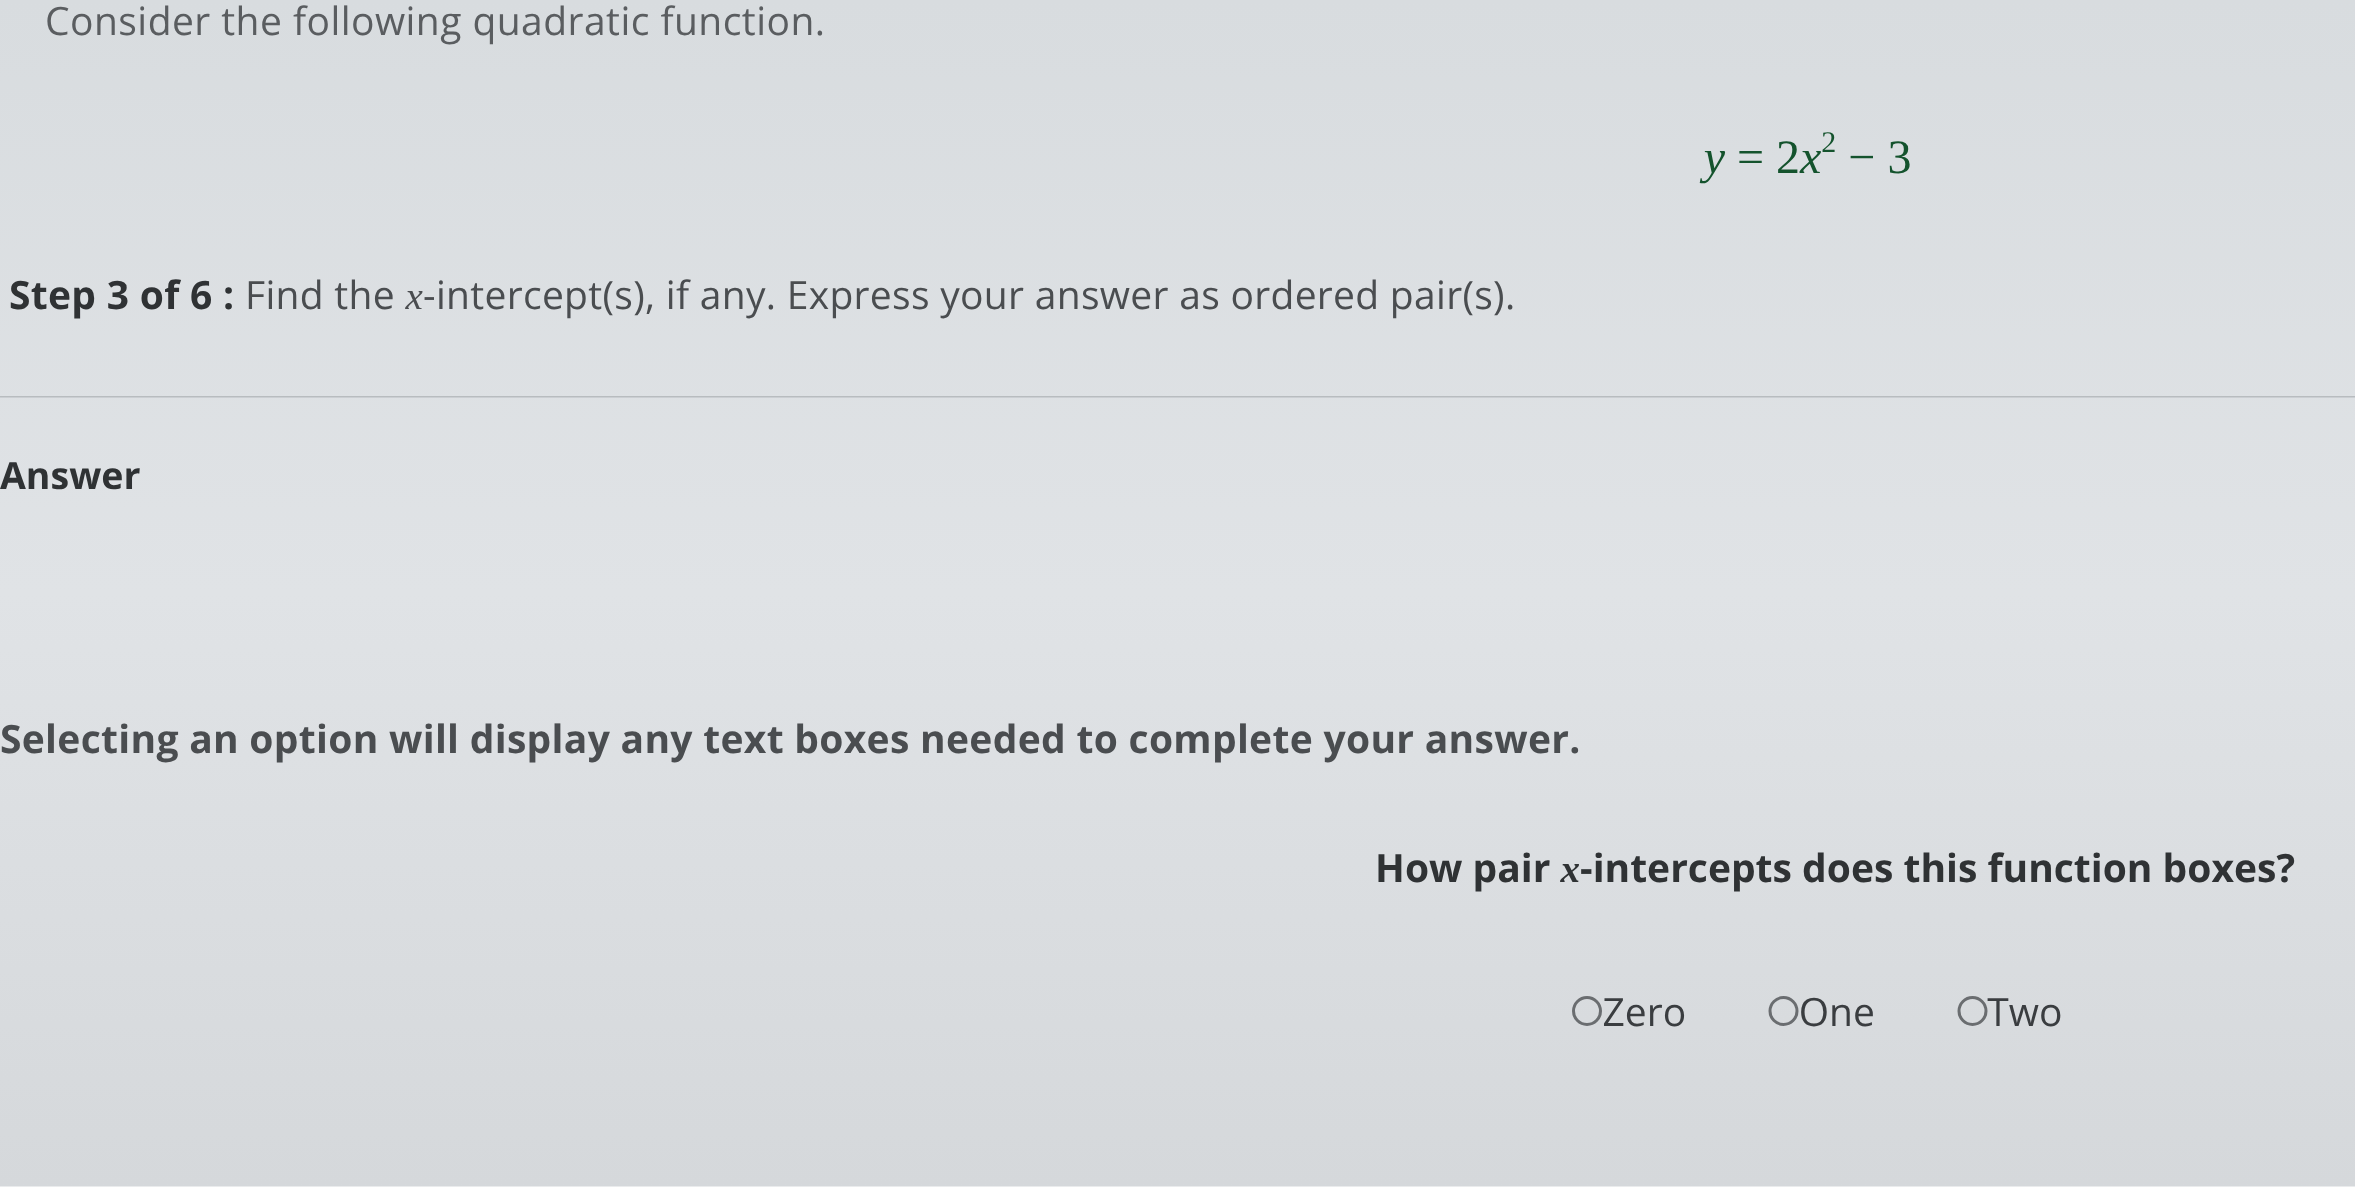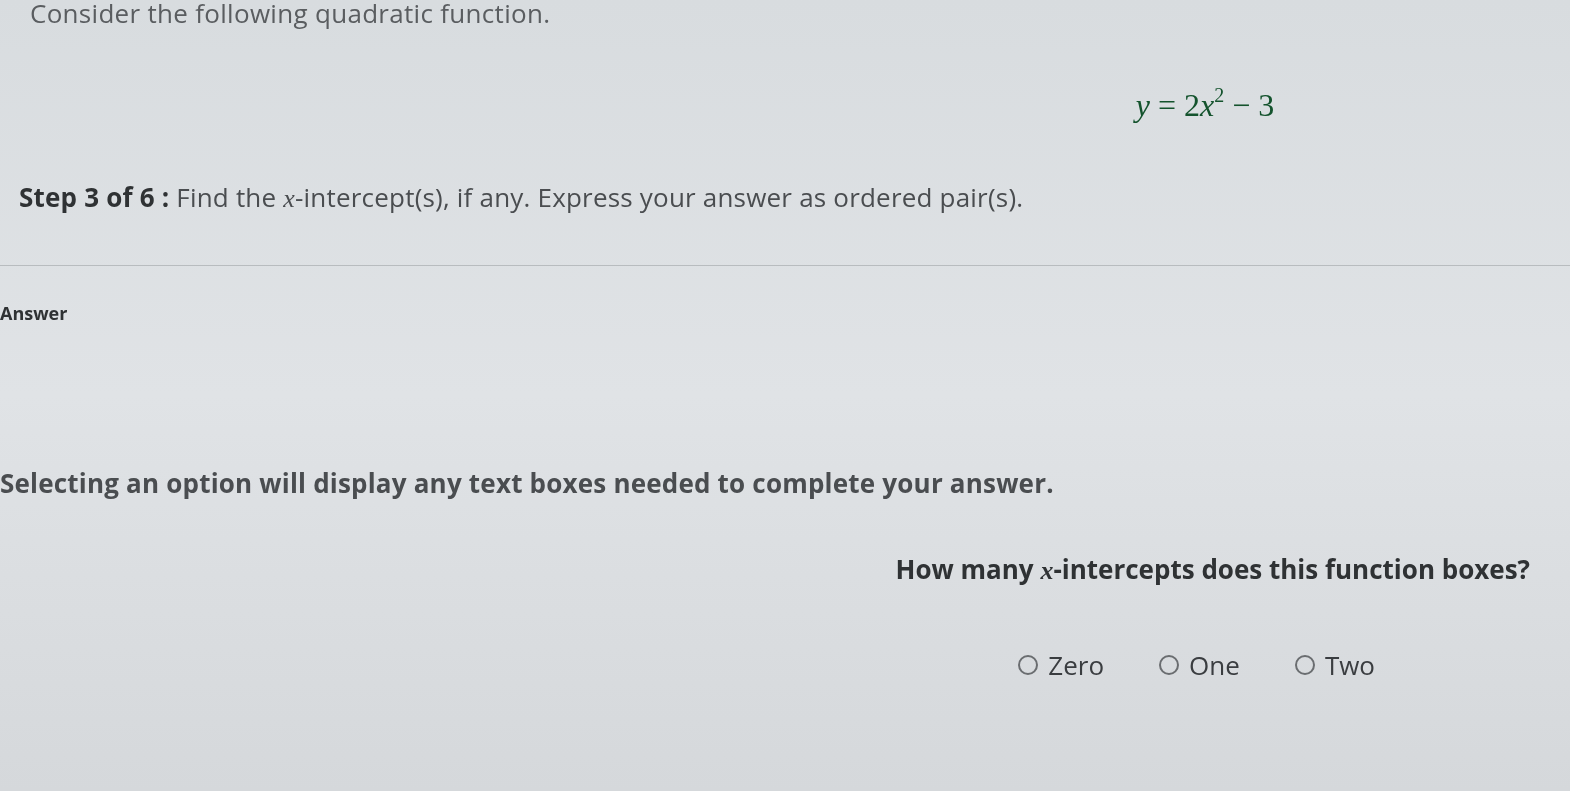--- a/index.html
+++ b/index.html
@@ -45,41 +45,41 @@
     .equation sup {
       font-size: 20px;
       font-style: normal;
       vertical-align: super;
       position: relative;
       top: -2px;
     }
     .step-line {
       font-size: 26px;
       color: #4a4d50;
-      margin-left: 19px;
+      margin-left: 6px;
       margin-bottom: 50px;
       letter-spacing: 0.2px;
     }
     .step-line .step-label {
       font-weight: 700;
       color: #2f3234;
     }
     .step-line .x-var {
       font-family: "Times New Roman", Times, serif;
       font-style: italic;
     }
     .divider {
       border: none;
       border-top: 1px solid #b8bcbf;
       margin-bottom: 35px;
       margin-left: -10px;
       margin-right: -30px;
     }
     .answer-heading {
-      font-size: 18px;
+      font-size: 25px;
       font-weight: 700;
       color: #2f3234;
       margin-left: 0;
       margin-bottom: 140px;
     }
     .helper-text {
       font-size: 26px;
       color: #4a4d50;
       margin-left: 0;
       margin-bottom: 50px;
@@ -103,21 +103,20 @@
       display: flex;
       justify-content: flex-end;
       gap: 55px;
       padding-right: 165px;
       font-size: 26px;
       color: #3a3d40;
     }
     .option {
       display: flex;
       align-items: center;
-      gap: 10px;
       cursor: pointer;
     }
     .radio-circle {
       width: 20px;
       height: 20px;
       border: 2px solid #6a6d70;
       border-radius: 50%;
       display: inline-block;
       flex-shrink: 0;
     }
@@ -136,21 +135,21 @@
     <span class="step-label">Step 3 of 6 :</span><span>  Find the </span><span class="x-var">x</span><span>-intercept(s), if any. Express your answer as ordered pair(s).</span>
   </div>
 
   <hr class="divider">
 
   <div class="answer-heading">Answer</div>
 
   <div class="helper-text">Selecting an option will display any text boxes needed to complete your answer.</div>
 
   <div class="question-text">
-    <span>How many </span><span class="x-var">x</span><span>-intercepts does this function boxes?</span>
+    <span>How pair </span><span class="x-var">x</span><span>-intercepts does this function boxes?</span>
   </div>
 
   <div class="options-row">
     <label class="option">
       <span class="radio-circle"></span>
       <span>Zero</span>
     </label>
     <label class="option">
       <span class="radio-circle"></span>
       <span>One</span>

